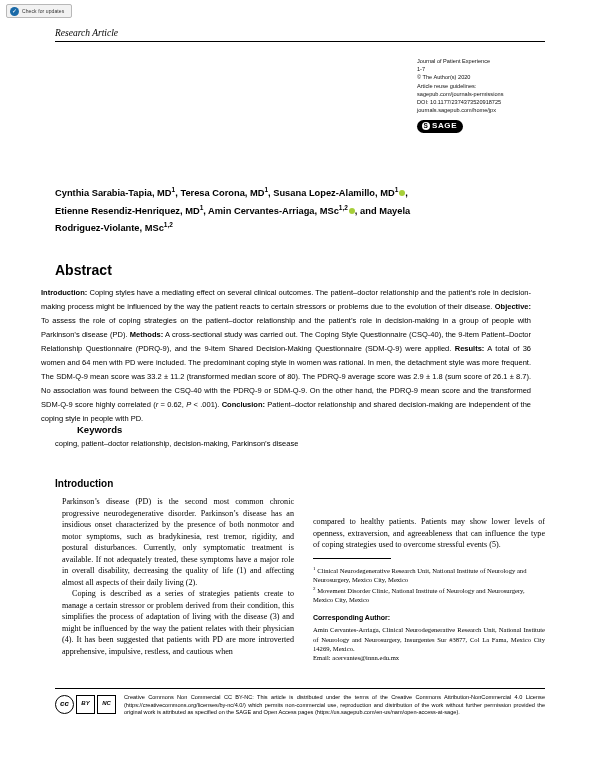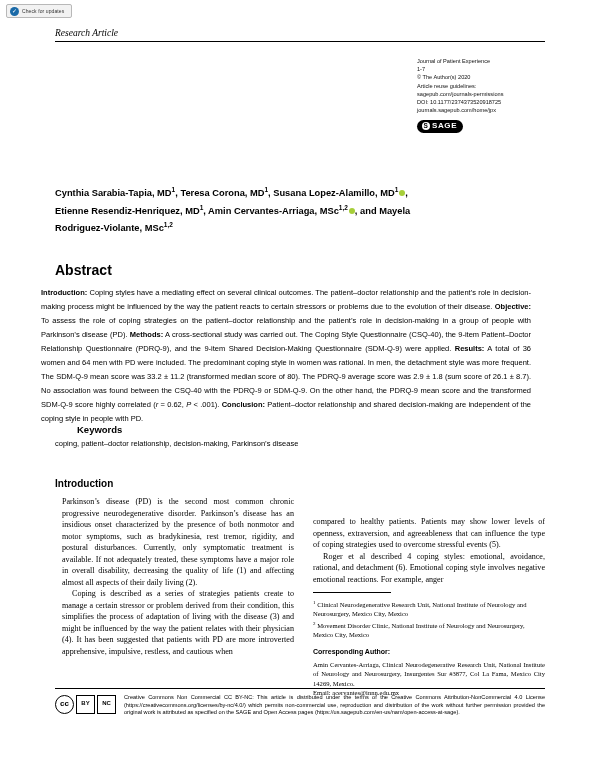--- a/index.html
+++ b/index.html
@@ -256,20 +256,21 @@
     width: 490px;
     border-top: 1px solid #000;
     padding-top: 5px;
     display: flex;
     gap: 8px;
   }
   .cc-badges {
     display: flex;
     gap: 2px;
     padding-top: 1px;
+    font-style: italic;
   }
   .cc-circle {
     width: 17px;
     height: 17px;
     border-radius: 50%;
     border: 1.3px solid #000;
     font-family: "Liberation Sans", sans-serif;
     font-size: 8px;
     font-weight: bold;
     text-align: center;
@@ -332,21 +333,20 @@
 
   <div class="intro-head">Introduction</div>
   <div class="col-left" id="col-left">
       <p class="first">Parkinson’s disease (PD) is the second most common chronic progressive neurodegenerative disorder. Parkinson’s disease has an insidious onset characterized by the presence of both nonmotor and motor symptoms, such as bradykinesia, rest tremor, rigidity, and postural disturbances. Currently, only symptomatic treatment is available. If not adequately treated, these symptoms have a major role in overall disability, decreasing the quality of life (1) and affecting almost all aspects of their daily living (2).</p>
       <p>Coping is described as a series of strategies patients create to manage a certain stressor or problem derived from their condition, this simplifies the process of adaptation of living with the disease (3) and might be influenced by the way the patient relates with their physician (4). It has been suggested that patients with PD are more introverted apprehensive, impulsive, restless, and cautious when</p>
     </div>
 
   <div class="col-right">
     <div id="col-right-paras">
         <p class="first">compared to healthy patients. Patients may show lower levels of openness, extraversion, and agreeableness that can influence the type of coping strategies used to overcome stressful events (5).</p>
-        <p>Roger et al described 4 coping styles: emotional, avoidance, rational, and detachment (6). Emotional coping style involves negative emotional reactions. For example, anger</p>
       </div>
     <div class="foot-rule"></div>
     <div id="affils">
         <div class="affil"><span class="num">1</span> Clinical Neurodegenerative Research Unit, National Institute of Neurology and Neurosurgery, Mexico City, Mexico</div>
         <div class="affil"><span class="num">2</span> Movement Disorder Clinic, National Institute of Neurology and Neurosurgery, Mexico City, Mexico</div>
       </div>
     <div class="corr-head">Corresponding Author:</div>
     <div class="corr-body">Amin Cervantes-Arriaga, Clinical Neurodegenerative Research Unit, National Institute of Neurology and Neurosurgery, Insurgentes Sur #3877, Col La Fama, Mexico City 14269, Mexico.</div>
     <div class="corr-body">Email: acervantes@innn.edu.mx</div>
   </div>

